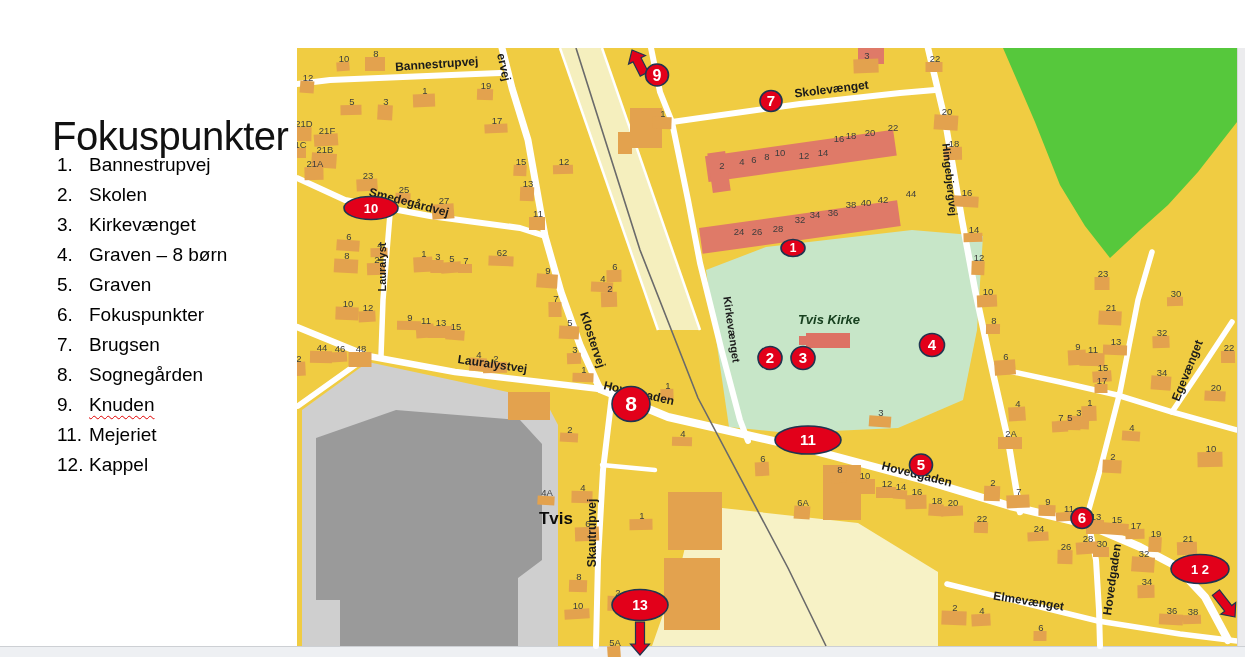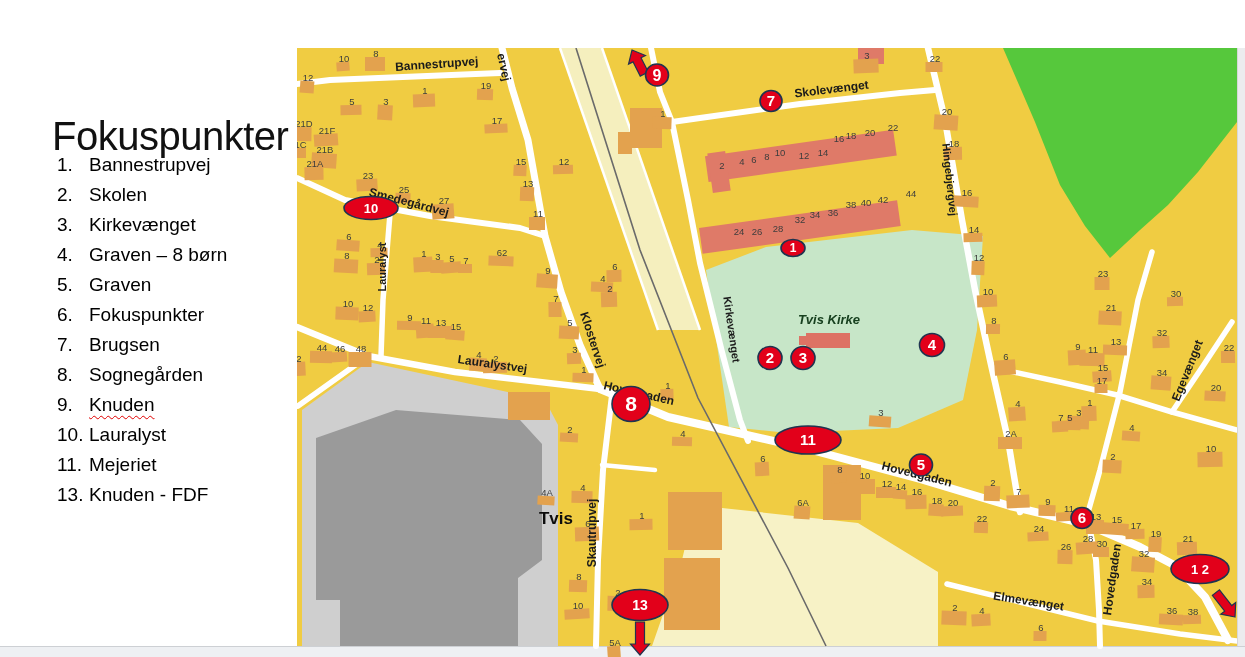--- a/index.html
+++ b/index.html
@@ -75,30 +75,26 @@
     </div>
   <div class="focus-row">
       <span class="num">8.</span>
       <span class="lbl">Sognegården</span>
     </div>
   <div class="focus-row">
       <span class="num">9.</span>
       <span class="lbl misspelled">Knuden</span>
     </div>
   <div class="focus-row">
-      <span class="num">10.</span>
-      <span class="lbl">Lauralyst</span>
-    </div>
-  <div class="focus-row">
       <span class="num">11.</span>
       <span class="lbl">Mejeriet</span>
     </div>
   <div class="focus-row">
-      <span class="num">13.</span>
-      <span class="lbl">Knuden - FDF</span>
+      <span class="num">12.</span>
+      <span class="lbl">Kappel</span>
     </div>
 </div>
 
 <div class="map">
 <svg id="map-svg" width="940" height="598" viewBox="297 48 940 598" xmlns="http://www.w3.org/2000/svg">
   <defs>
     <clipPath id="mapclip">
           <rect x="297" y="48" width="940" height="610"></rect>
         </clipPath>
   </defs>

